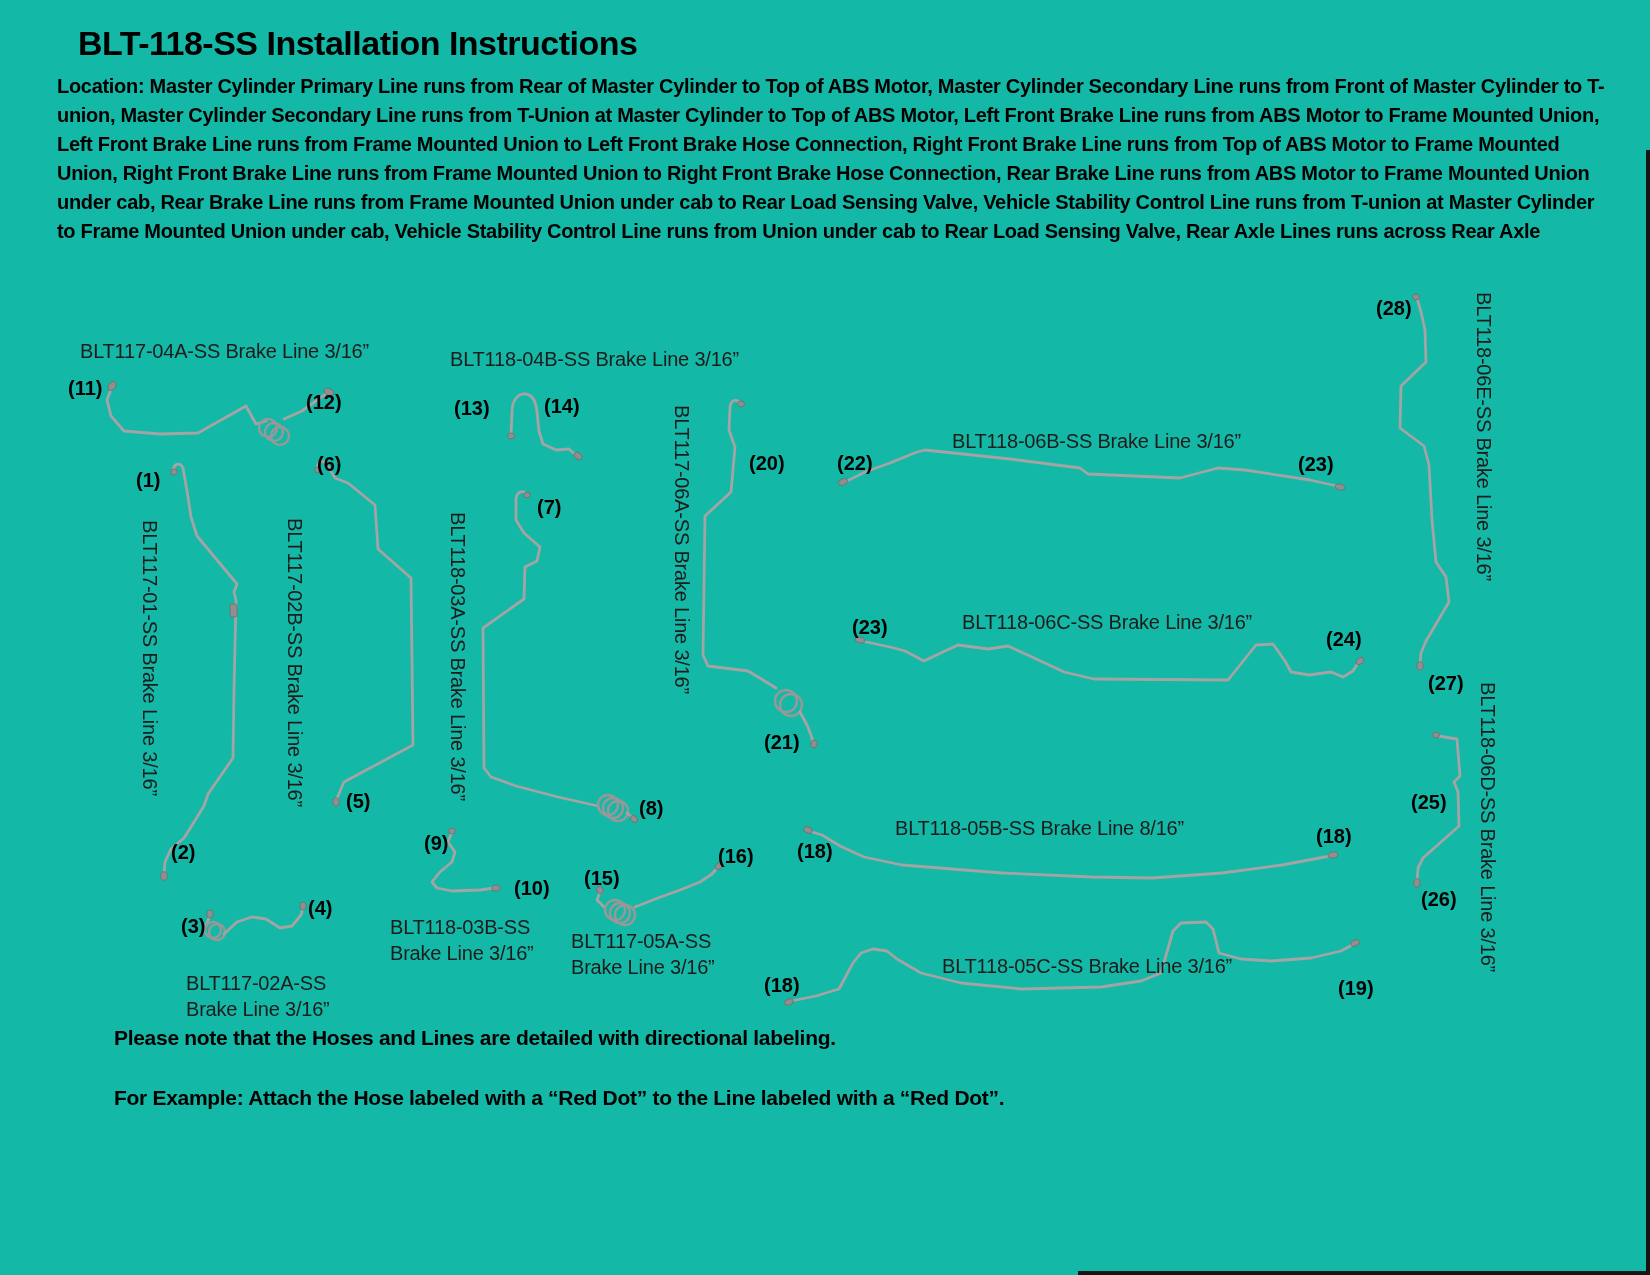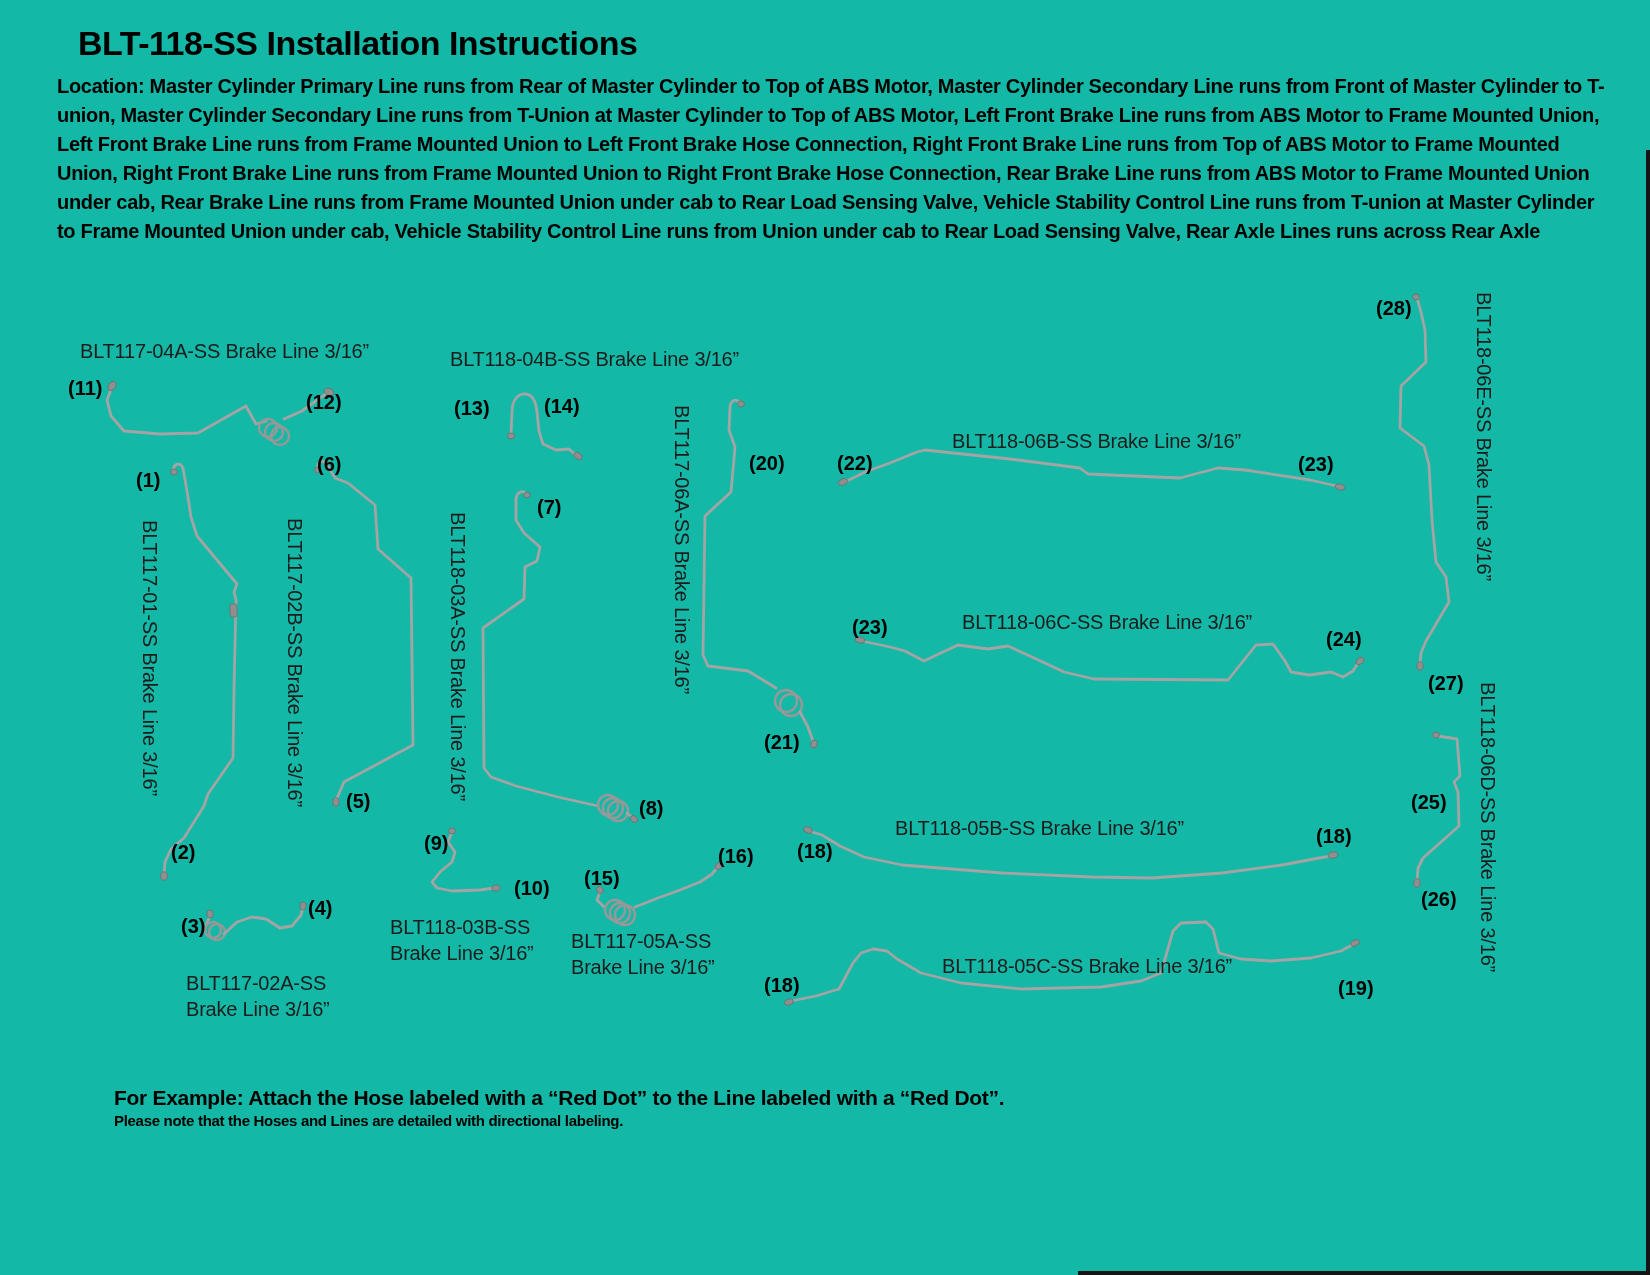--- a/index.html
+++ b/index.html
@@ -7,21 +7,21 @@
         font-family:Liberation Sans, sans-serif;color:#000;}
   .title{position:absolute;left:78px;top:24px;font-size:34px;font-weight:bold;letter-spacing:-0.5px;}
   .para{position:absolute;left:57px;top:72px;width:1552px;font-size:20px;font-weight:bold;
         line-height:29px;letter-spacing:-0.3px;}
   .note{position:absolute;left:57px;top:303px;font-size:21px;font-weight:bold;letter-spacing:-0.3px;}
   .plabel{position:absolute;font-size:20px;font-weight:normal;color:#1c1c1c;white-space:nowrap;letter-spacing:-0.2px;}
   .plabel.two{white-space:normal;line-height:26px;}
   .vlabel{position:absolute;font-size:20px;color:#1c1c1c;writing-mode:vertical-rl;
           white-space:nowrap;letter-spacing:-0.2px;}
   .marker{position:absolute;font-size:20px;font-weight:bold;color:#000;white-space:nowrap;}
-  .footer1{position:absolute;left:114px;top:1112px;font-size:15px;font-weight:bold;letter-spacing:-0.3px;}
+  .footer1{position:absolute;left:114px;top:1026px;font-size:21px;font-weight:bold;letter-spacing:-0.3px;}
   .footer2{position:absolute;left:114px;top:1086px;font-size:21px;font-weight:bold;letter-spacing:-0.3px;}
   #lines{position:absolute;left:0;top:0;}
   .edge-right{position:absolute;left:1646px;top:150px;width:4px;height:1125px;background:#151515;}
   .edge-bottom{position:absolute;left:1078px;top:1271px;width:572px;height:4px;background:#151515;}
   .tube{fill:none;stroke:#a4a4a4;stroke-width:2.8;stroke-linejoin:round;stroke-linecap:round;}
   .coil{fill:none;stroke:#989898;stroke-width:2.4;}
   .fit{fill:#8f8f8f;stroke:#6e6e6e;stroke-width:0.8;}
 </style>
 </head>
 <body>
@@ -125,21 +125,21 @@
       <path class="tube" d="M635,907 L658,898 L680,890 L700,882 L712,874 L717,868"></path>
       <ellipse class="fit" cx="600" cy="890" rx="3.2" ry="3.8" transform="rotate(-30 600 890)"></ellipse>
       <ellipse class="fit" cx="719" cy="866" rx="4.2" ry="3" transform="rotate(-30 719 866)"></ellipse>
     </g>
   </svg>
 
   <div class="plabel" style="left:80px;top:340px;">BLT117-04A-SS Brake Line 3/16”</div>
   <div class="plabel" style="left:418px;top:348px;margin-left:32px;">BLT118-04B-SS Brake Line 3/16”</div>
   <div class="plabel" style="left:952px;top:430px;">BLT118-06B-SS Brake Line 3/16”</div>
   <div class="plabel" style="left:962px;top:611px;">BLT118-06C-SS Brake Line 3/16”</div>
-  <div class="plabel" style="left:895px;top:817px;">BLT118-05B-SS Brake Line 3/16”</div>
+  <div class="plabel" style="left:895px;top:817px;">BLT118-05B-SS Brake Line 8/16”</div>
   <div class="plabel" style="left:910px;top:955px;margin-left:32px;">BLT118-05C-SS Brake Line 3/16”</div>
   <div class="plabel two" style="left:186px;top:970px;">
     <div>BLT117-02A-SS</div>
     <div>Brake Line 3/16”</div>
   </div>
   <div class="plabel two" style="left:390px;top:914px;">
     <div>BLT118-03B-SS</div>
     <div>Brake Line 3/16”</div>
   </div>
   <div class="plabel two" style="left:571px;top:928px;">

